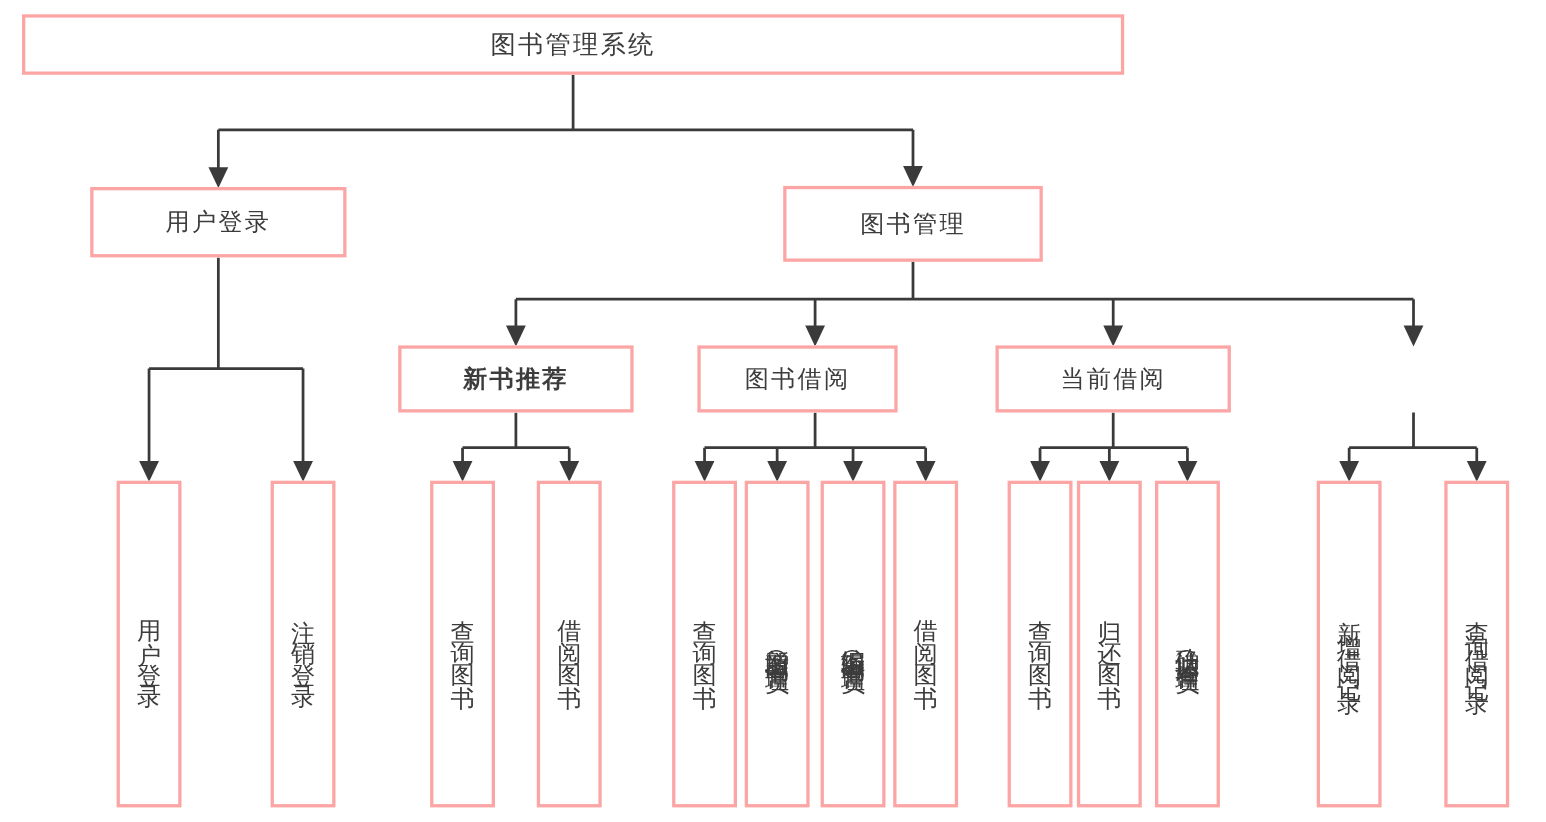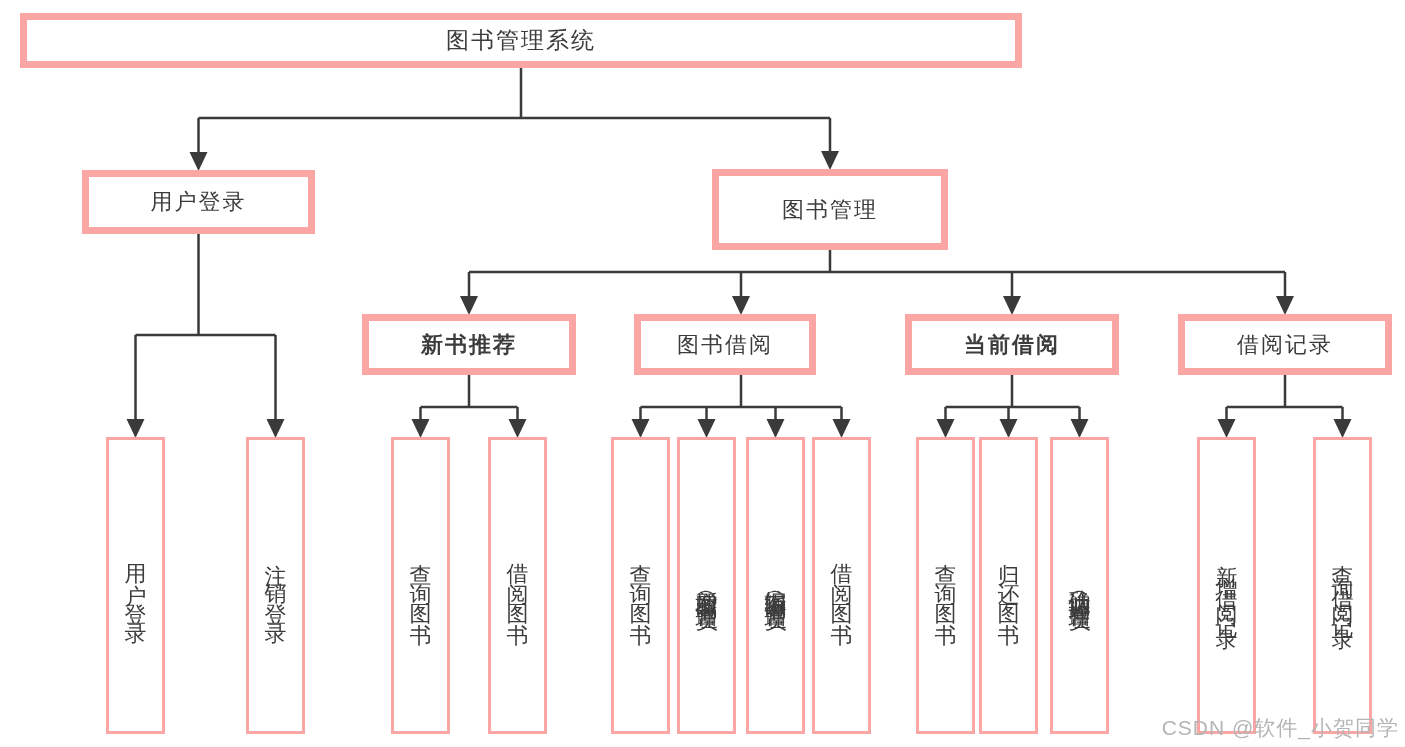--- a/index.html
+++ b/index.html
@@ -17,21 +17,21 @@
   #edges {
     position: absolute;
     left: 0; top: 0;
     width: 1405px; height: 747px;
     pointer-events: none;
   }
   .node {
     position: absolute;
     box-sizing: border-box;
     background: #ffffff;
-    border: 7px solid #fca5a5;
+    border: 3px solid #fca5a5;
     display: flex;
     align-items: center;
     justify-content: center;
     color: #3c3c3c;
   }
   .hnode span {
     font-size: 22px;
     letter-spacing: 2px;
     white-space: nowrap;
   }
@@ -79,41 +79,37 @@
       <polygon points="631.5,419 649.5,419 640.5,438" fill="#3a3a3a"></polygon>
       <polygon points="697.5,419 715.5,419 706.5,438" fill="#3a3a3a"></polygon>
       <polygon points="766.5,419 784.5,419 775.5,438" fill="#3a3a3a"></polygon>
       <polygon points="832.5,419 850.5,419 841.5,438" fill="#3a3a3a"></polygon>
       <polygon points="936.5,419 954.5,419 945.5,438" fill="#3a3a3a"></polygon>
       <polygon points="999.5,419 1017.5,419 1008.5,438" fill="#3a3a3a"></polygon>
       <polygon points="1070.5,419 1088.5,419 1079.5,438" fill="#3a3a3a"></polygon>
       <polygon points="1217.5,419 1235.5,419 1226.5,438" fill="#3a3a3a"></polygon>
       <polygon points="1333.5,419 1351.5,419 1342.5,438" fill="#3a3a3a"></polygon>
     </svg>
-  <div id="watermark" style="color: rgb(181, 181, 181);">CSDN @软件_小贺同学</div>
 <div class="node hnode root" style="left: 20px; top: 13px; width: 1002px; height: 55px;">
       <span>图书管理系统</span>
     </div>
     <div class="node hnode" style="left: 82px; top: 170px; width: 233px; height: 64px;">
       <span>用户登录</span>
     </div>
-    <div class="node hnode" style="left: 712px; top: 169px; width: 236px; height: 81px; text-align: center;">
+    <div class="node hnode" style="left: 712px; top: 169px; width: 236px; height: 69px; text-align: center;">
       <span>图书管理</span>
     </div>
     <div class="node hnode" style="left: 362px; top: 314px; width: 214px; height: 61px; font-weight: bold;">
       <span>新书推荐</span>
     </div>
     <div class="node hnode" style="left: 634px; top: 314px; width: 182px; height: 61px;">
       <span>图书借阅</span>
     </div>
-    <div class="node hnode" style="left: 905px; top: 314px; width: 214px; height: 61px; font-weight: bold;">
+    <div class="node hnode" style="left: 905px; top: 314px; width: 214px; height: 61px;">
       <span>当前借阅</span>
-    </div>
-    <div class="node hnode" style="left: 1178px; top: 314px; width: 214px; height: 61px;">
-      <span>借阅记录</span>
     </div>
     <div class="node vnode" style="left: 106px; top: 437px; width: 59px; height: 297px;">
       <span class="ls-wide">用户登录</span>
     </div>
     <div class="node vnode" style="left: 246px; top: 437px; width: 59px; height: 297px;">
       <span class="ls-wide">注销登录</span>
     </div>
     <div class="node vnode" style="left: 391px; top: 437px; width: 59px; height: 297px;">
       <span class="ls-wide">查询图书</span>
     </div>

